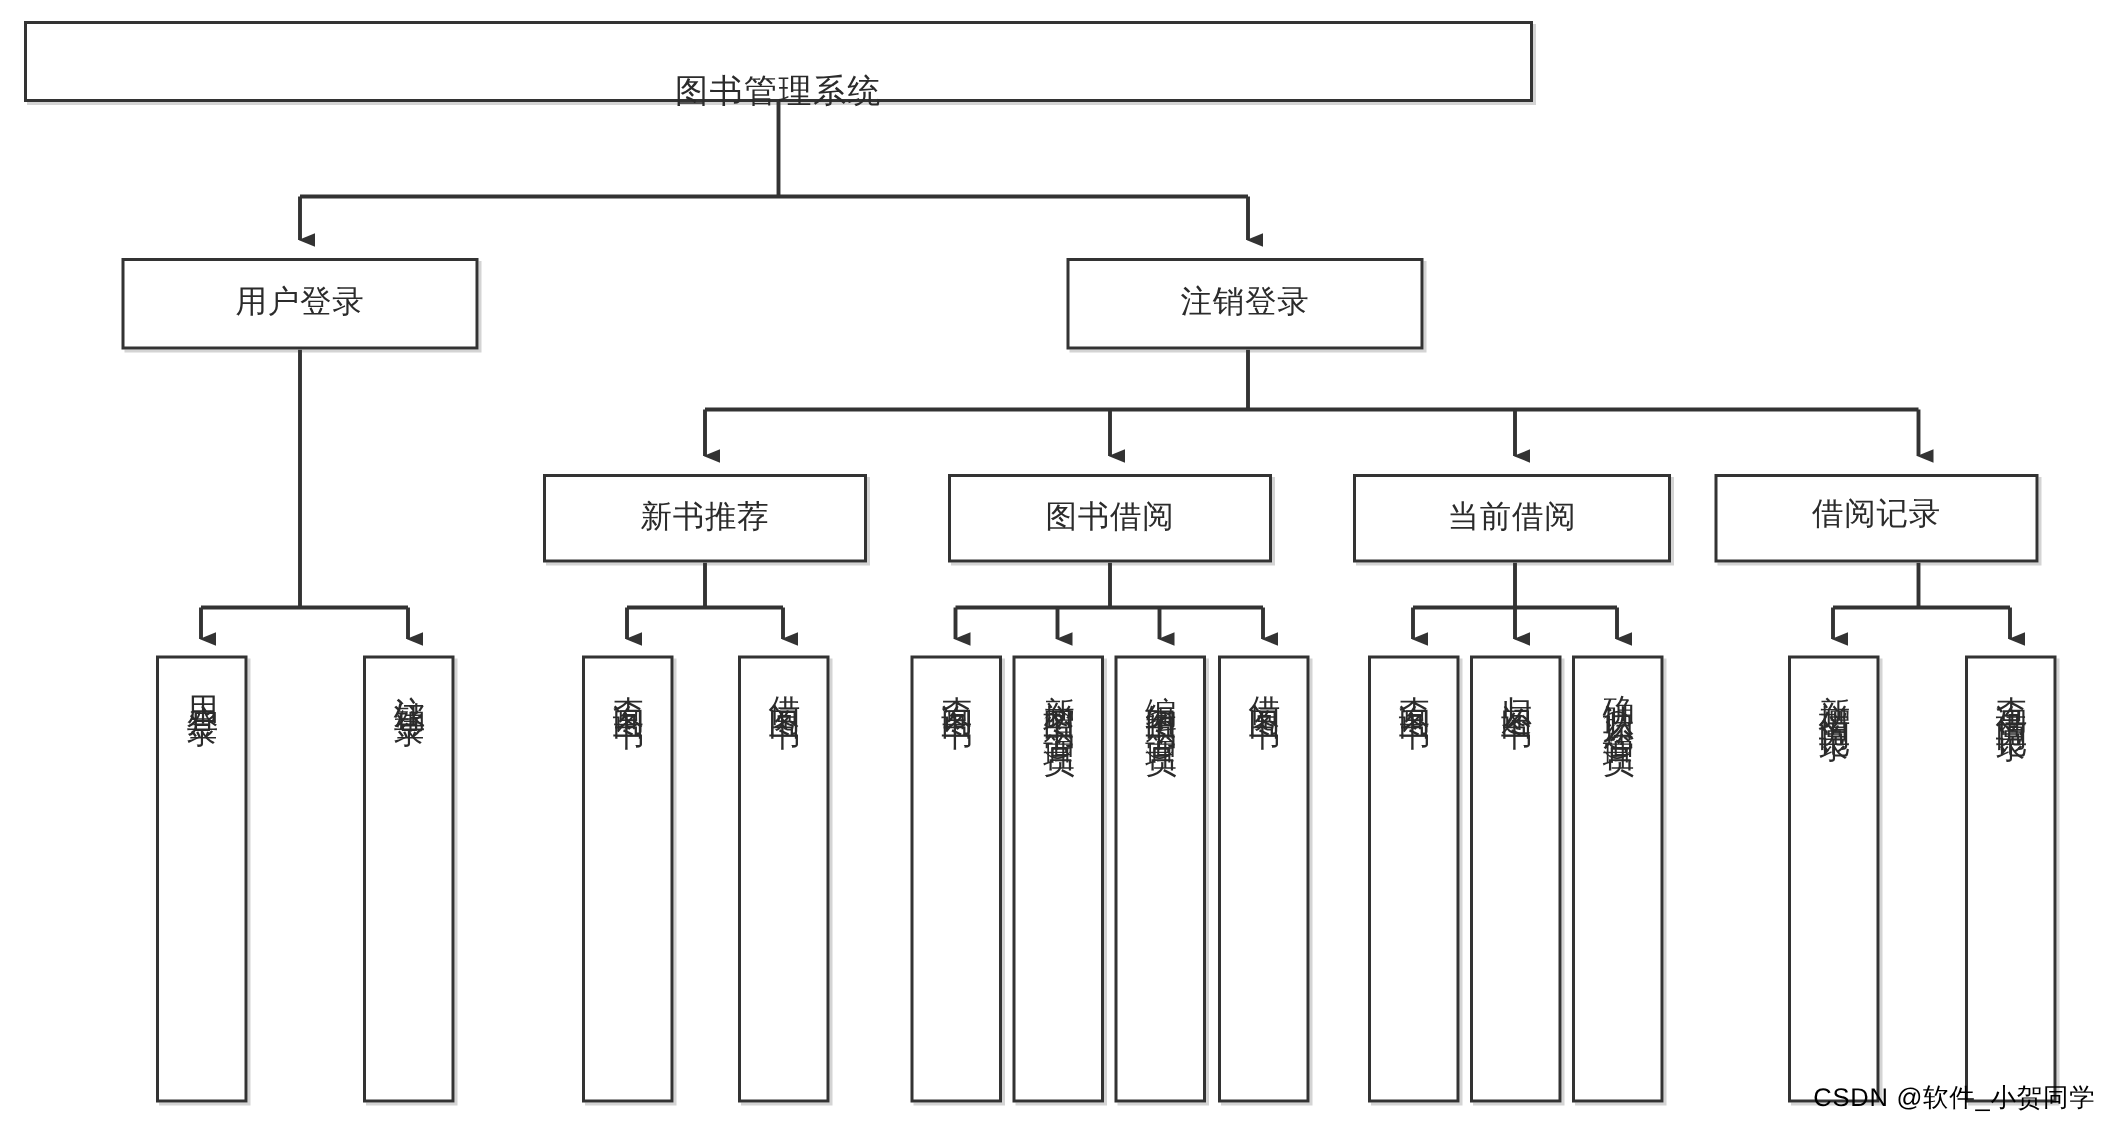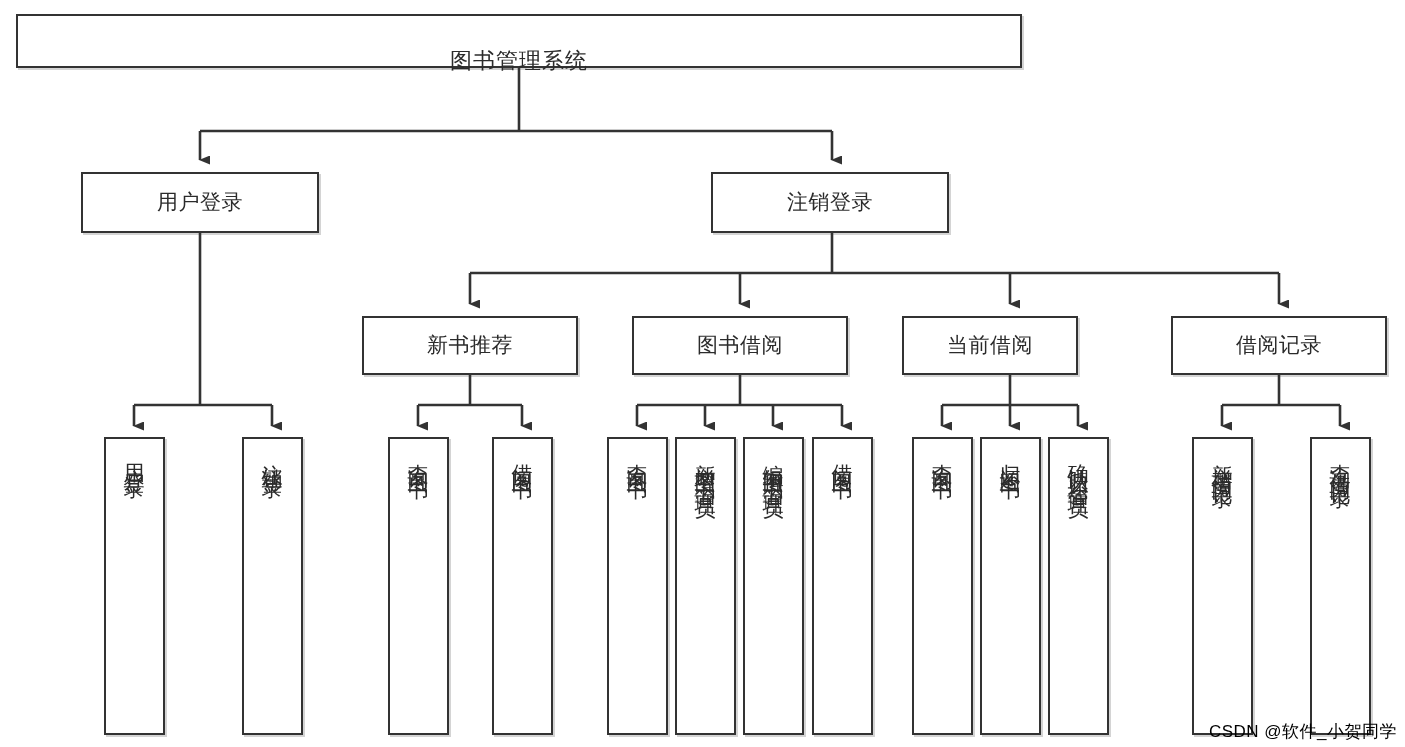--- a/index.html
+++ b/index.html
@@ -142,24 +142,24 @@
   <div class="node horiz" style="left:711px; top:172px; width:238px; height:61px;">
     <span class="node-label">注销登录</span>
   </div>
 
   <div class="node horiz" style="left:632px; top:316px; width:216px; height:59px;">
     <span class="node-label">图书借阅</span>
   </div>
   <div class="node horiz" style="left:362px; top:316px; width:216px; height:59px;">
     <span class="node-label">新书推荐</span>
   </div>
-  <div class="node horiz" style="left:902px; top:316px; width:176px; height:59px;">
+  <div class="node horiz" style="left:902px; top:316px; width:212px; height:59px;">
     <span class="node-label">当前借阅</span>
   </div>
-  <div class="node horiz" style="left:1171px; top:316px; width:216px; height:59px;">
+  <div class="node horiz" style="left:1143px; top:316px; width:216px; height:59px;font-family:Liberation Mono, monospace;">
     <span class="node-label">借阅记录</span>
   </div>
 
   <div class="node vert" style="left:104px; top:437px; width:61px; height:298px;">
     <span class="node-label">用户登录</span>
   </div>
   <div class="node vert" style="left:242px; top:437px; width:61px; height:298px;">
     <span class="node-label">注销登录</span>
   </div>
 

